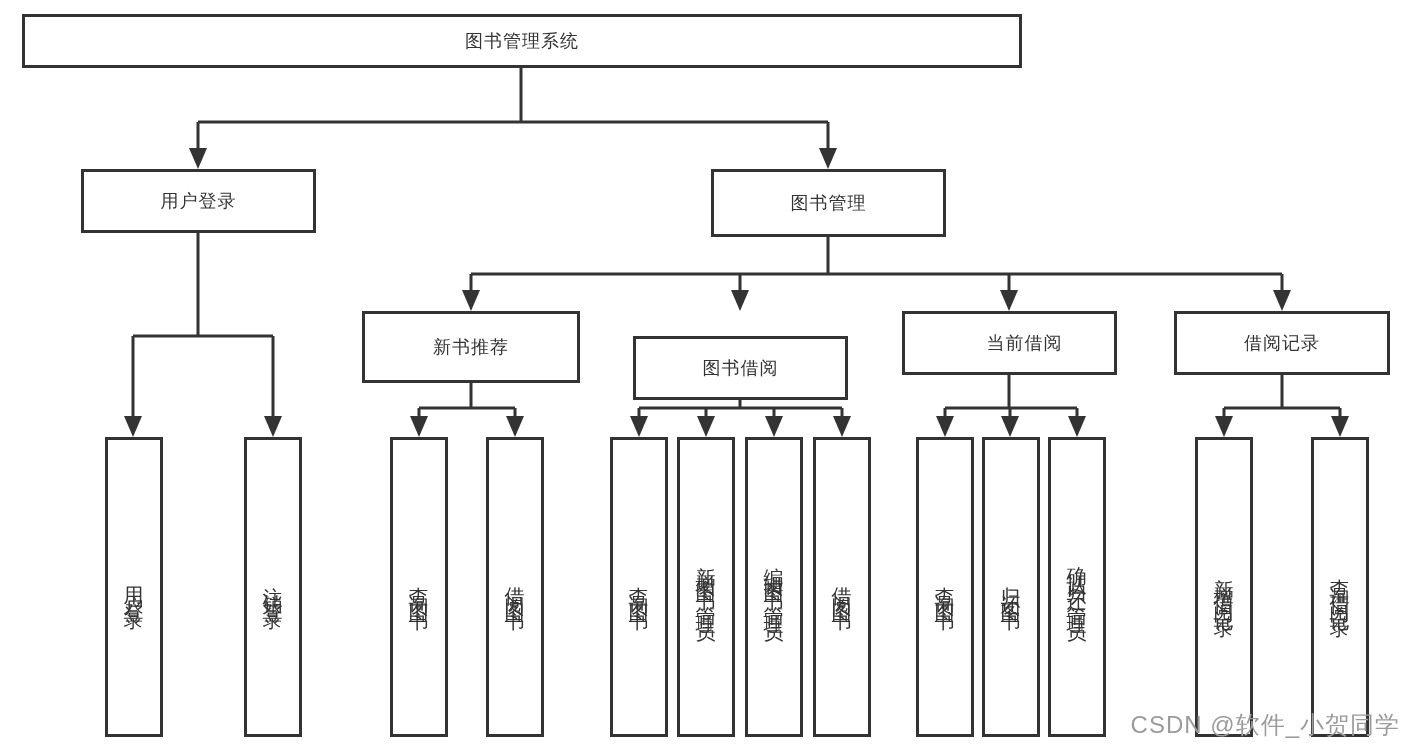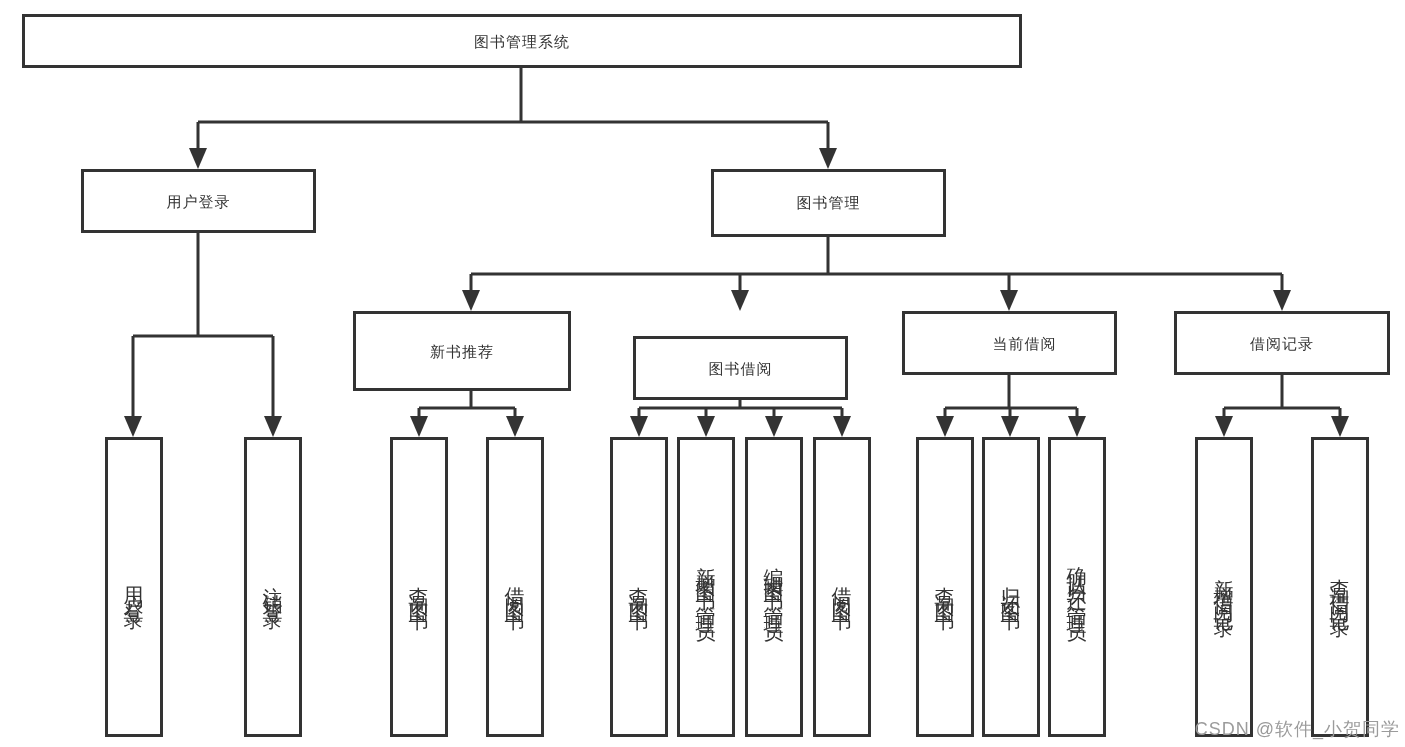--- a/index.html
+++ b/index.html
@@ -23,59 +23,59 @@
   .node{
     position:absolute;
     box-sizing:border-box;
     background:#ffffff;
     border:3px solid var(--line);
     display:flex;align-items:center;justify-content:center;
     color:var(--text);
     z-index:2;
   }
   .h .label{
-    font-size:15px;
+    font-size:18px;
     letter-spacing:1px;
     line-height:1;
     white-space:nowrap;
   }
   .v{
     width:58px;height:300px;top:437px;
   }
   .v .label{
     writing-mode:vertical-rl;
     text-orientation:mixed;
     font-size:20px;
     line-height:1;
     letter-spacing:8px;
   }
   .root{left:22px;top:14px;width:1000px;height:54px;}
   .n-user-login{left:81px;top:169px;width:235px;height:64px;}
   .n-book-mgmt{left:711px;top:169px;width:235px;height:68px;font-family:Liberation Serif, serif;}
-  .n-new-book{left:353px;top:311px;width:218px;height:80px;}
+  .n-new-book{left:362px;top:311px;width:218px;height:72px;}
   .n-book-borrow{left:633px;top:311px;width:215px;height:64px;margin-top:25px;}
   .n-current-borrow{left:902px;top:311px;width:215px;height:64px;padding-left:30px;}
   .n-borrow-record{left:1174px;top:311px;width:216px;height:64px;}
   .l1{left:105px;}
   .l2{left:244px;}
   .l3{left:390px;}
   .l4{left:486px;}
   .l5{left:610px;}
   .l6{left:677px;}
   .l7{left:745px;}
   .l8{left:813px;}
   .l9{left:916px;}
   .l10{left:982px;}
   .l11{left:1048px;}
   .l12{left:1195px;}
   .l13{left:1311px;}
   .watermark{
     position:absolute;
     right:5px;bottom:6px;
-    font-size:18px;
+    font-size:24px;
     color:var(--wm);
     z-index:3;
     white-space:nowrap;
     letter-spacing:1px;
   }
 </style>
 </head>
 <body>
 
 <div class="canvas">

